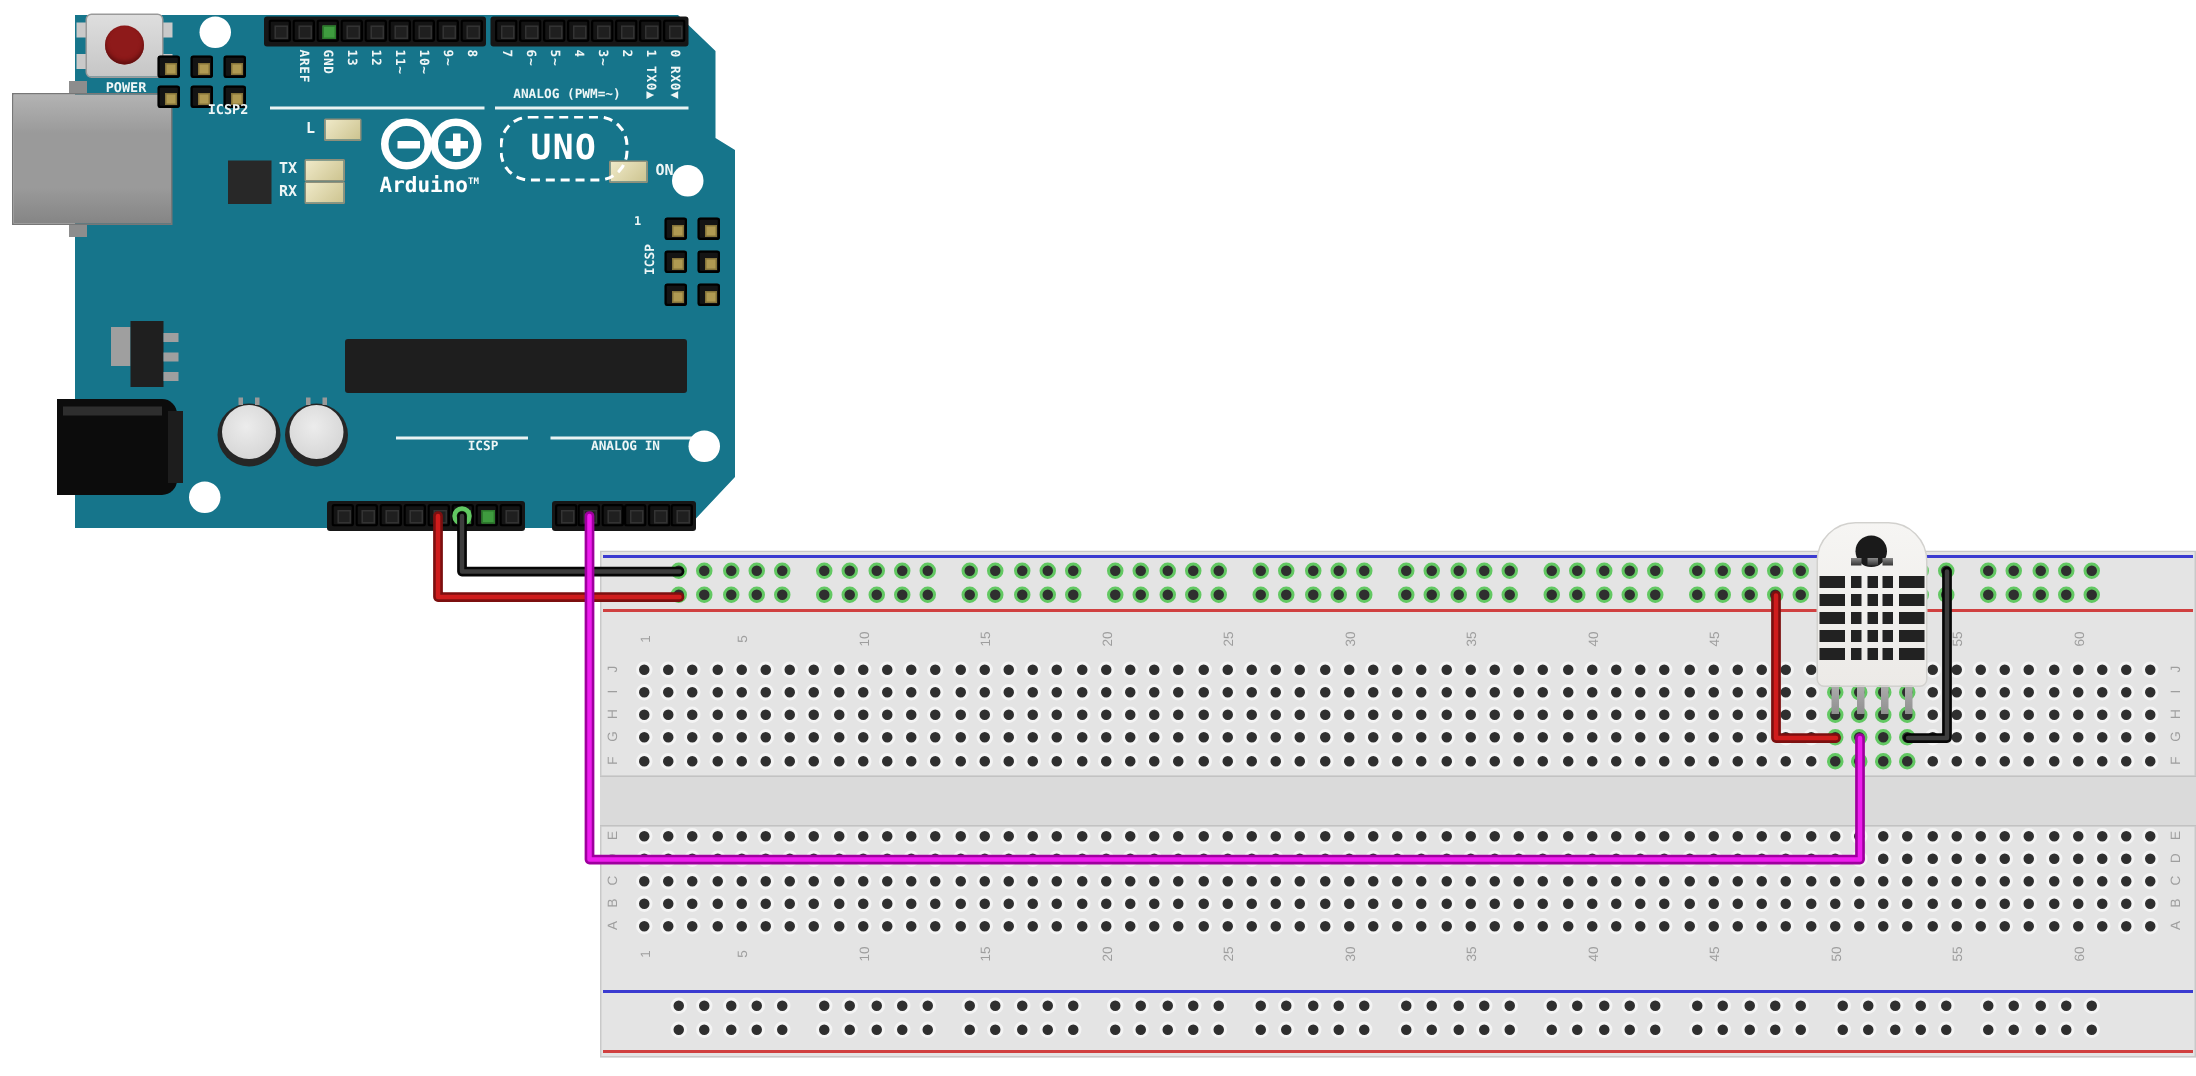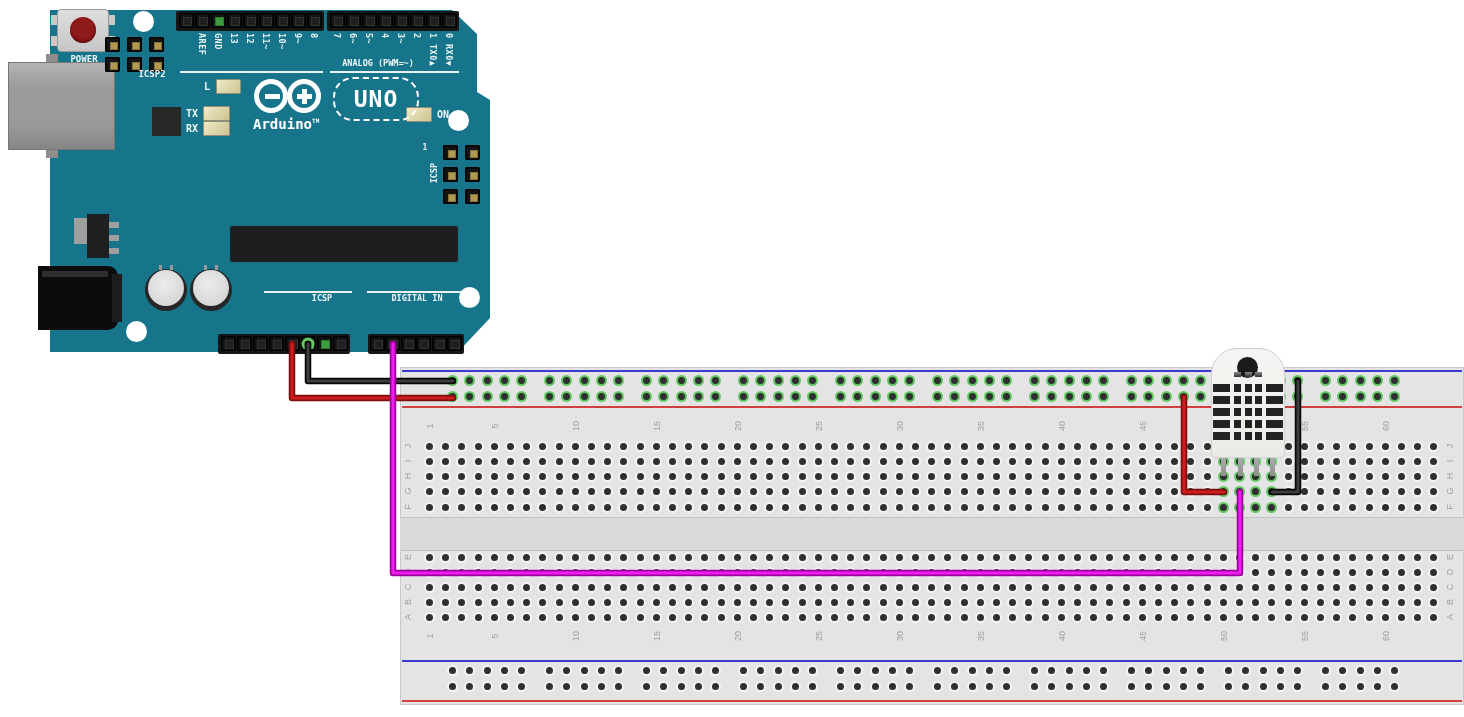--- a/index.html
+++ b/index.html
@@ -1105,21 +1105,21 @@
           <div class="pin-in"></div>
         </div>
       </div>
 
     <div class="wline" style="left:180px;top:71px;width:143px;"></div>
     <div class="wline" style="left:330px;top:71px;width:129px;"></div>
     <div class="caption" style="left:378px;top:58px;">ANALOG (PWM=~)</div>
     <div class="wline" style="left:264px;top:291px;width:88px;"></div>
     <div class="wline" style="left:367px;top:291px;width:97px;"></div>
     <div class="caption" style="left:322px;top:293px;">ICSP</div>
-    <div class="caption" style="left:417px;top:293px;">DIGITAL IN</div>
+    <div class="caption" style="left:417px;top:293px;">ANALOG IN</div>
 
     <div class="led" style="left:216px;top:79px;width:23px;height:13px;"></div>
     <div class="led-lbl" style="left:207px;top:86px;">L</div>
     <div class="led" style="left:203px;top:106px;width:25px;height:13px;"></div>
     <div class="led-lbl" style="left:192px;top:113px;">TX</div>
     <div class="led" style="left:203px;top:121px;width:25px;height:13px;"></div>
     <div class="led-lbl" style="left:192px;top:128px;">RX</div>
     <div class="led" style="left:406px;top:107px;width:24px;height:13px;"></div>
     <div class="led-lbl" style="left:443px;top:114px;">ON</div>
 

